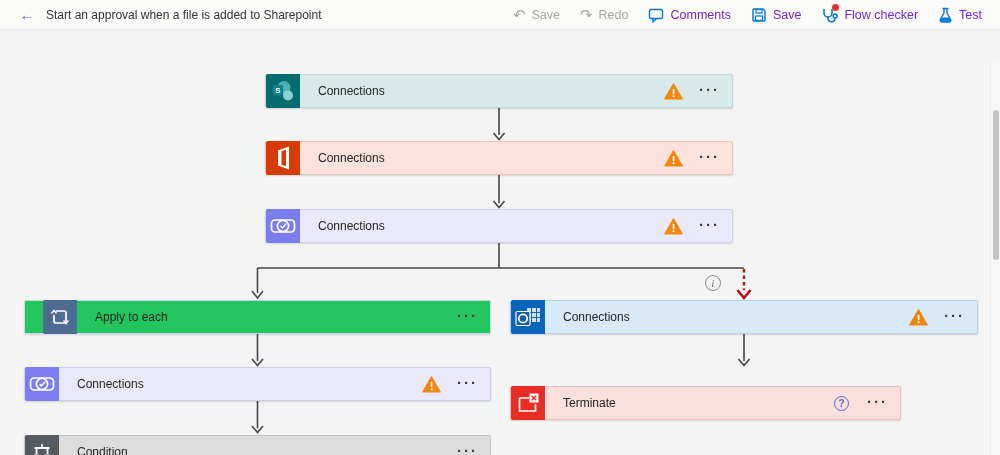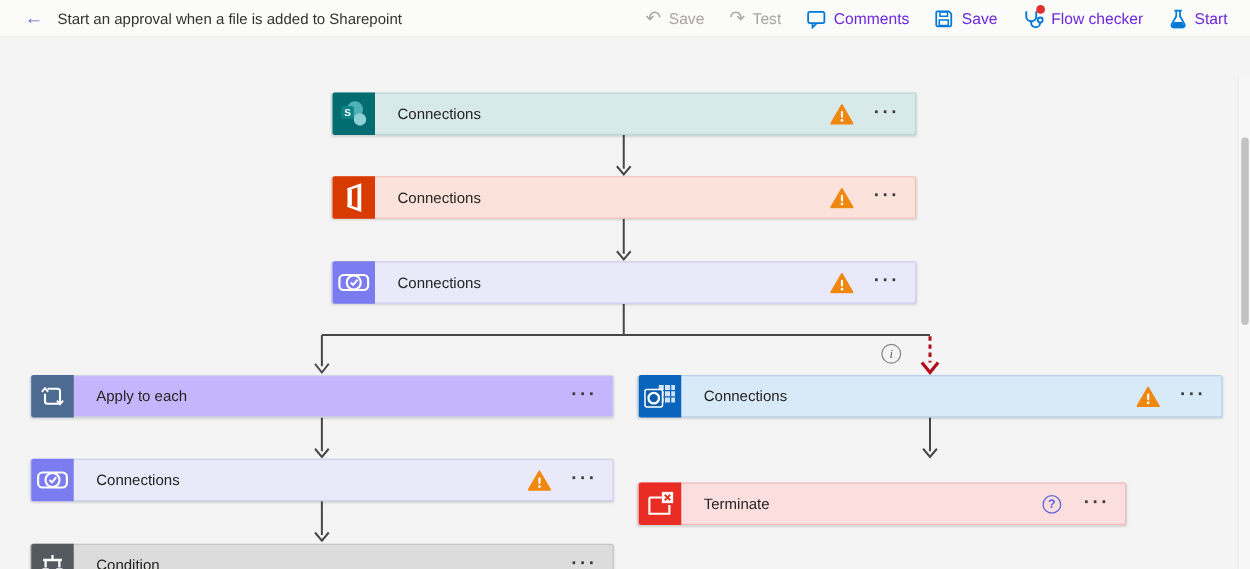--- a/index.html
+++ b/index.html
@@ -37,21 +37,21 @@
   .warn { display:flex; align-items:center; margin-right:16px; }
   .dots { font-size:15px; font-weight:bold; letter-spacing:2px; color:#3b3a39;
     margin-right:12px; line-height:1; padding-bottom:4px; }
   .help-badge { width:15px; height:15px; border:1.4px solid #5f64d3; color:#5f64d3;
     border-radius:50%; font-size:10px; font-weight:bold; display:flex;
     align-items:center; justify-content:center; margin-right:18px; }
 
   .n-sharepoint { background:#d7eae9; border-color:#bcd9d8; }
   .n-office     { background:#fbe3dc; border-color:#efc4b8; }
   .n-approvals  { background:#e9e9f9; border-color:#cfcfee; }
-  .n-apply      { background:#c4b5fd; border-color:#ccd6e4; }
+  .n-apply      { background:#22c55e; border-color:#ccd6e4;padding-left:18px; }
   .n-condition  { background:#dcdcdd; border-color:#c6c6c8; }
   .n-outlook    { background:#d8eaf8; border-color:#b5d3ec; }
   .n-terminate  { background:#fbdfdf; border-color:#f0bcbc; }
 
   .info-badge { position:absolute; left:705px; top:245px; width:16px; height:16px;
     border:1px solid #8a8886; border-radius:50%; color:#605e5c; font-size:10px;
     font-style:italic; font-family:"Liberation Serif",serif; display:flex;
     align-items:center; justify-content:center; z-index:2; }
 
   
@@ -66,21 +66,21 @@
 <div class="header">
   <button class="back-btn">←</button>
   <span class="hdr-title">Start an approval when a file is added to Sharepoint</span>
   <div class="hdr-right">
     <button class="tb-item disabled">
       <span class="tb-glyph">↶</span>
       <span>Save</span>
     </button>
     <button class="tb-item disabled">
       <span class="tb-glyph">↷</span>
-      <span>Test</span>
+      <span>Redo</span>
     </button>
     <button class="tb-item">
       <span>
         <svg width="16" height="16" viewBox="0 0 16 16">
             <rect x="1.5" y="2.5" width="13" height="9" rx="1.5" fill="none" stroke="#0078d4" stroke-width="1.4"></rect>
             <path d="M5 11.5 V15 L8.5 11.5" fill="none" stroke="#0078d4" stroke-width="1.4"></path>
           </svg>
       </span>
       <span>Comments</span>
     </button>
@@ -105,21 +105,21 @@
       </span>
       <span>Flow checker</span>
     </button>
     <button class="tb-item">
       <span>
         <svg width="15" height="16" viewBox="0 0 15 16">
             <path d="M4.5 1.5 h6 M6 1.5 v4.5 l-3.6 6.3 a1.8 1.8 0 0 0 1.6 2.7 h7 a1.8 1.8 0 0 0 1.6 -2.7 L9 6 V1.5" fill="none" stroke="#0078d4" stroke-width="1.4" stroke-linejoin="round"></path>
             <path d="M4.2 10.5 h6.6 l1.6 2.8 a1 1 0 0 1 -0.9 1.5 h-8 a1 1 0 0 1 -0.9 -1.5 Z" fill="#0078d4"></path>
           </svg>
       </span>
-      <span>Start</span>
+      <span>Test</span>
     </button>
   </div>
 </div>
 
 <div class="canvas">
 
   <svg class="wires">
     <g stroke="#484644" stroke-width="1.6" fill="none">
       <path d="M499 78 V105"></path>  
         <path d="M493.5 103 L499 109.5 L504.5 103"></path>

